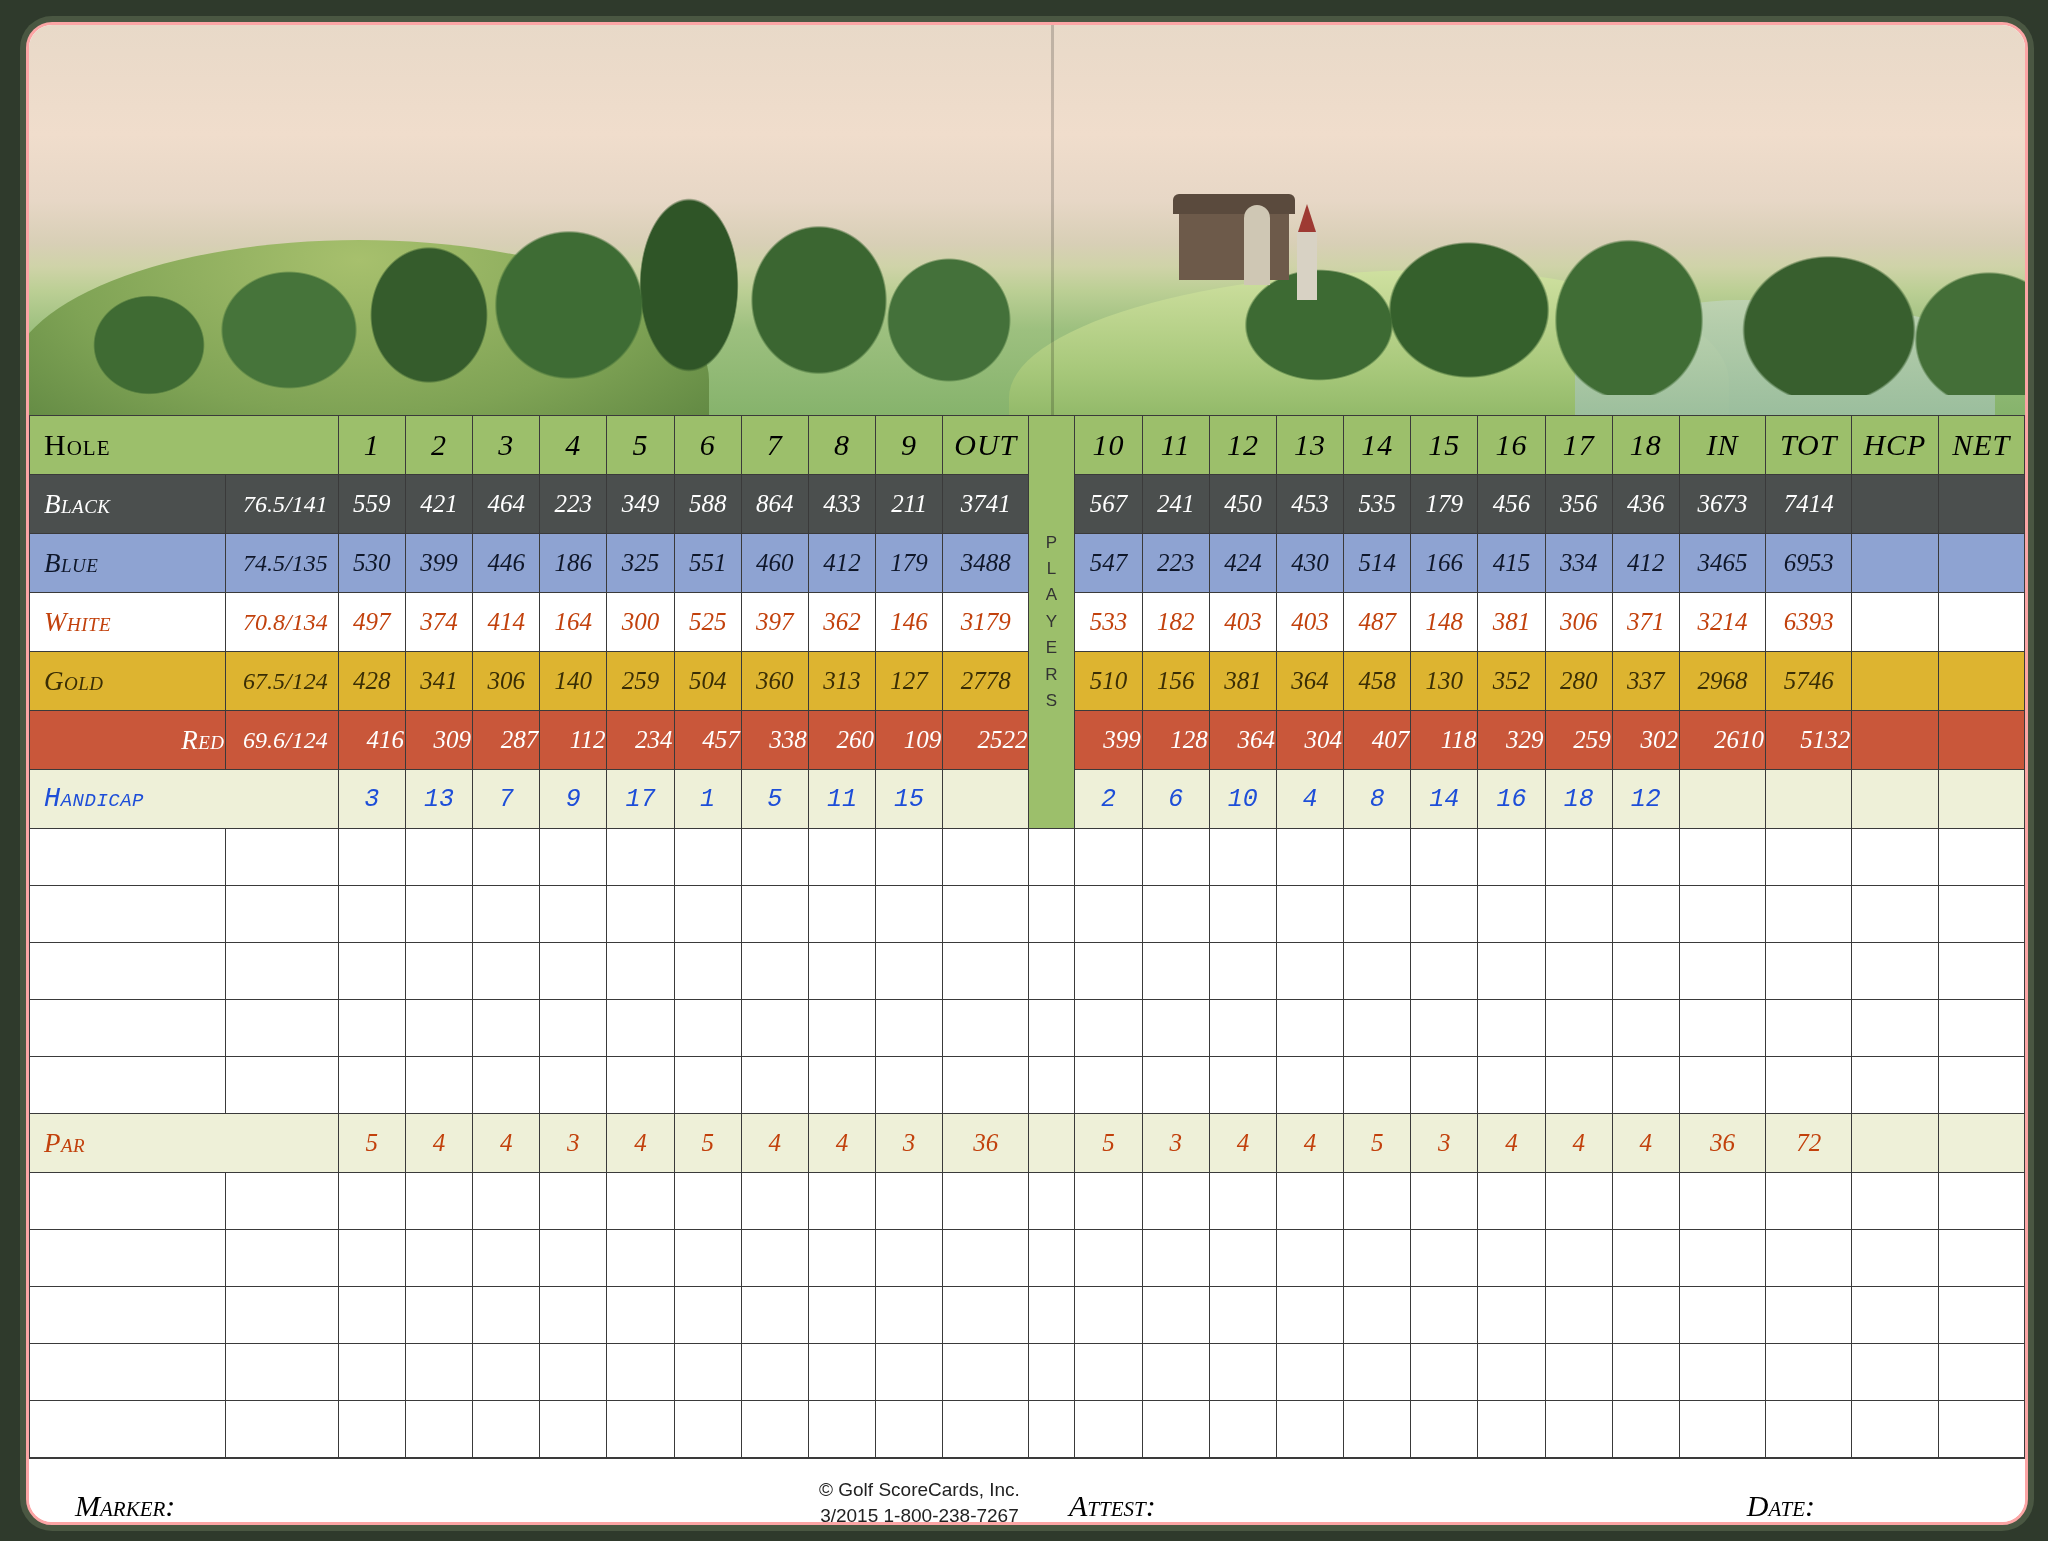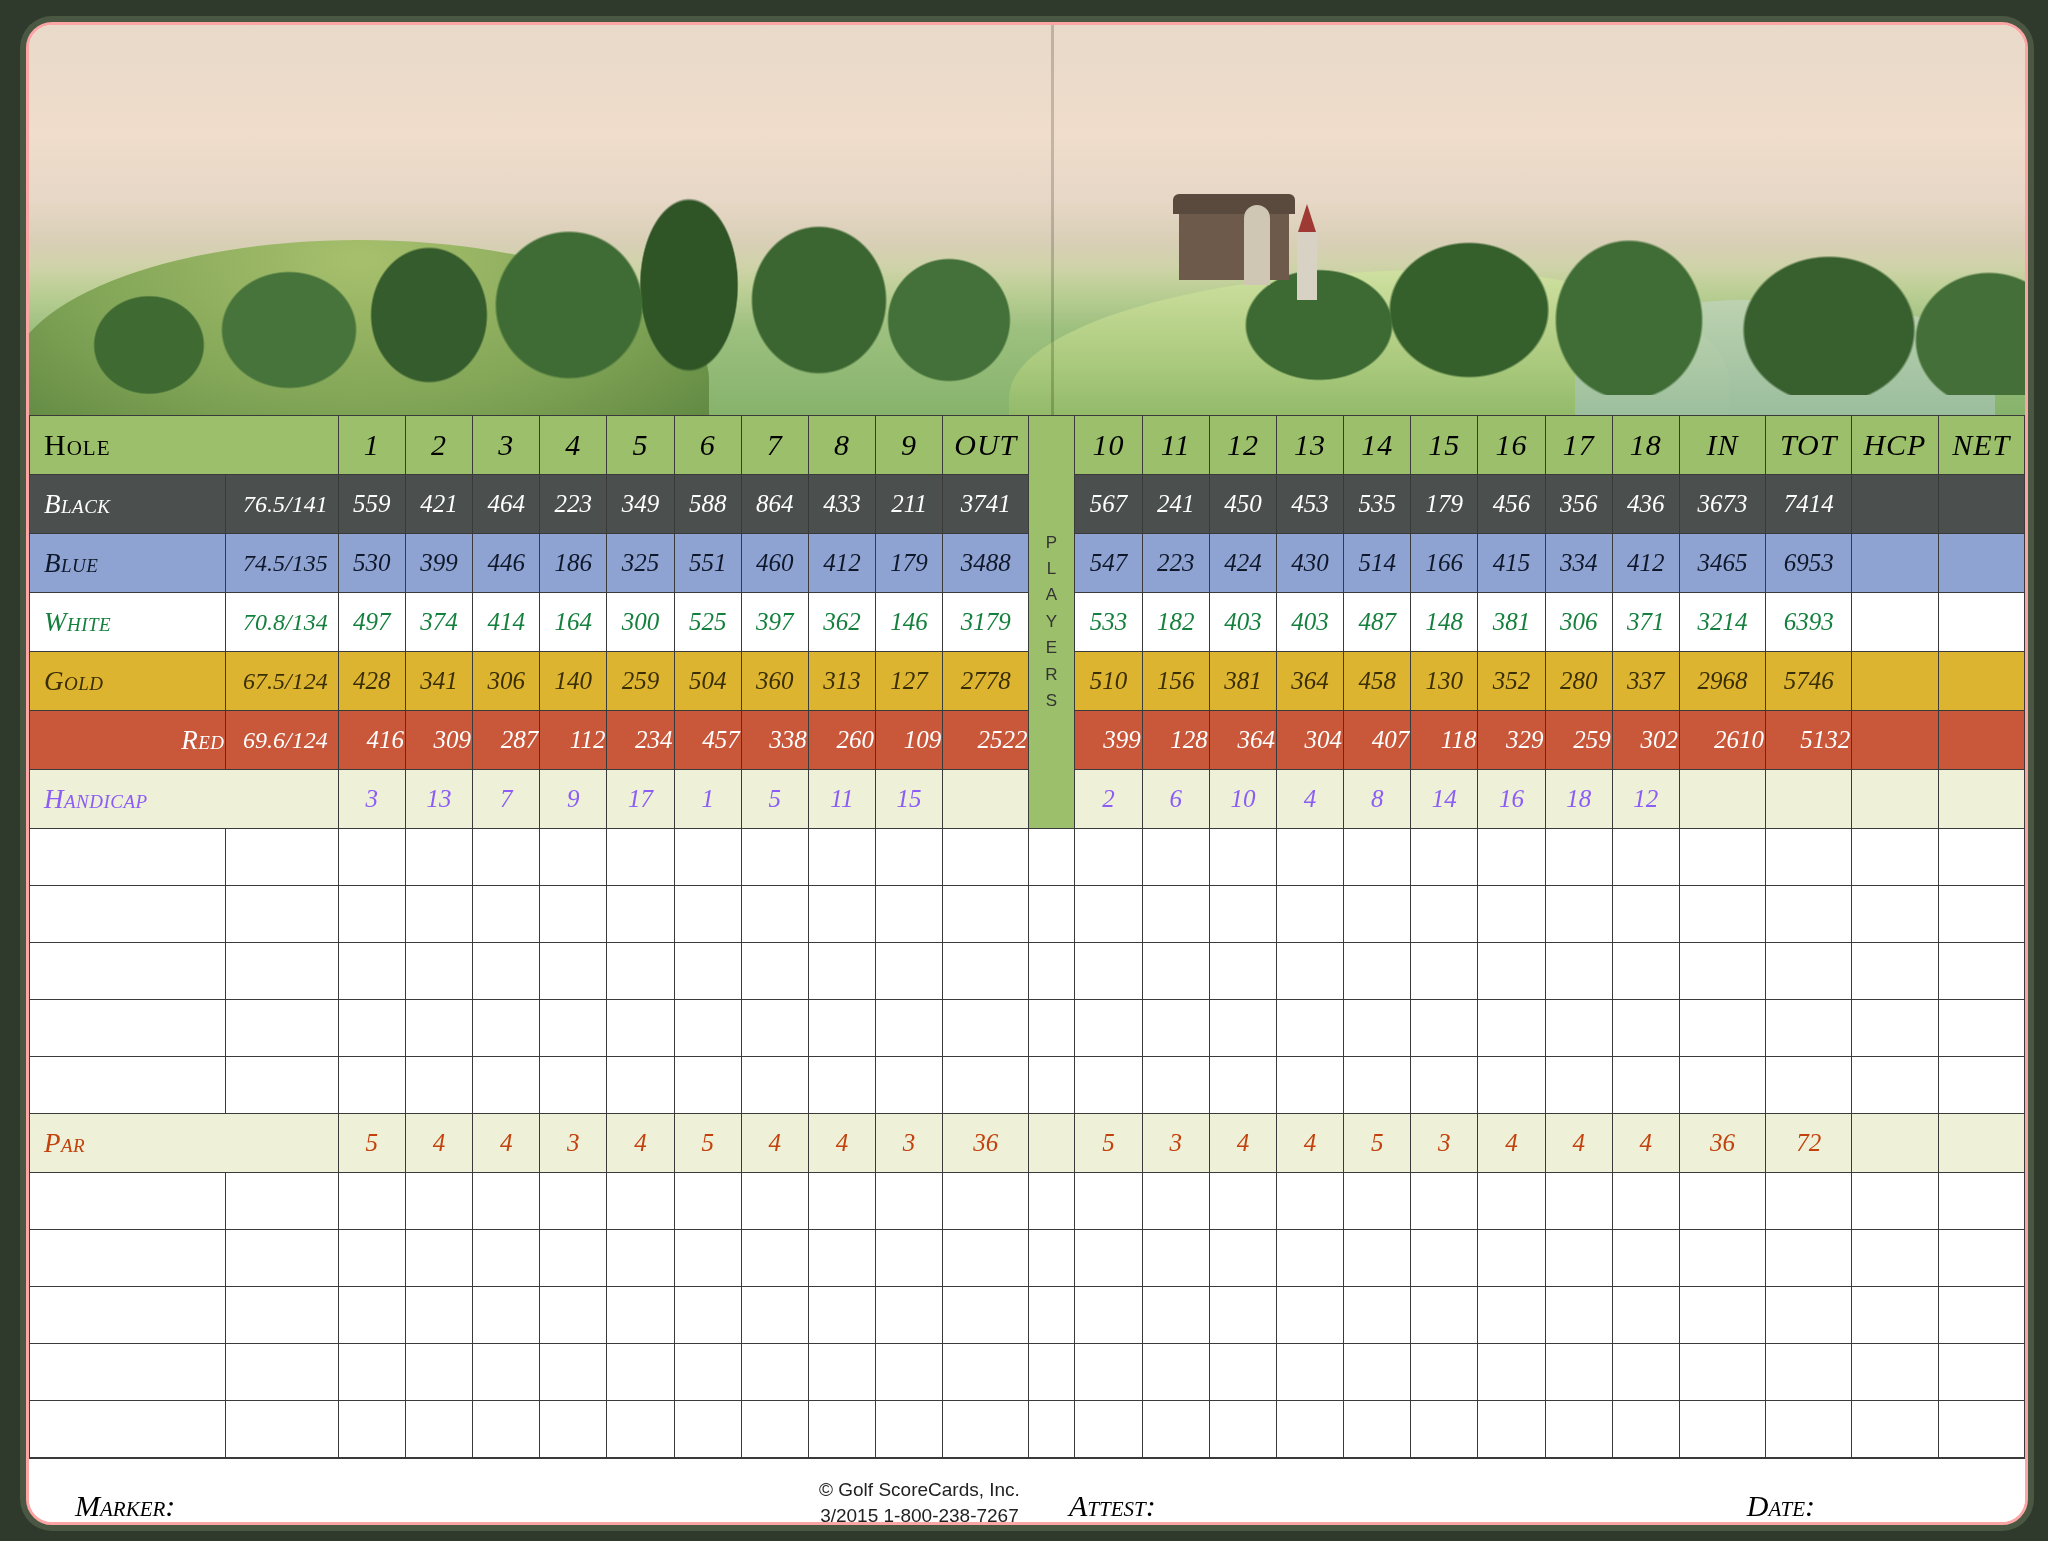--- a/index.html
+++ b/index.html
@@ -42,24 +42,24 @@
   .rate{width:112px;text-align:right;padding-right:10px;font-size:24px;}
   .num{width:67px;}
   .tot{width:86px;}
   .spine{width:46px;background:#fff;border-top:1px solid #3a3a3a;border-bottom:1px solid #3a3a3a;}
   .spine div{font-size:17px;line-height:1.55;letter-spacing:1px;font-family:"Liberation Sans",sans-serif;color:#333;}
   .hdr td{background:#9cbf6b;font-variant:small-caps;font-size:30px;letter-spacing:1px;height:56px;}
   .hdr td.num,.hdr td.tot{font-style:italic;font-family:"Liberation Serif",serif;font-size:30px;}
   .row td{height:56px;font-style:italic;}
   .black td{background:#4b4f4e;color:#fff;}
   .blue td{background:#8ea3d2;color:#0f172a;}
-  .white td{background:#ffffff;color:#15803d;}
+  .white td{background:#ffffff;color:#c2410c;}
   .gold td{background:#ddb430;color:#3a2e05;}
   .red td{background:#c9573a;color:#fff;text-align:right;}
-  .hcap td{background:#eef0d8;color:#8b5cf6;}
+  .hcap td{background:#eef0d8;color:#1d4ed8;font-family:Liberation Mono, monospace;}
   .par td{background:#eef0d8;color:#c2410c;}
   .blank td{height:54px;background:#fff;}
   .nolab{background:#fff;}
   .edge{background:#eef0d8;}
   
   .footer{position:relative;height:96px;border-top:1px solid #3a3a3a;background:#fff;}
   .footer span{position:absolute;font-variant:small-caps;font-size:30px;top:30px;font-style:italic;}
   .f-marker{left:46px;}
   .f-attest{left:1040px;}
   .f-date{right:210px;}

